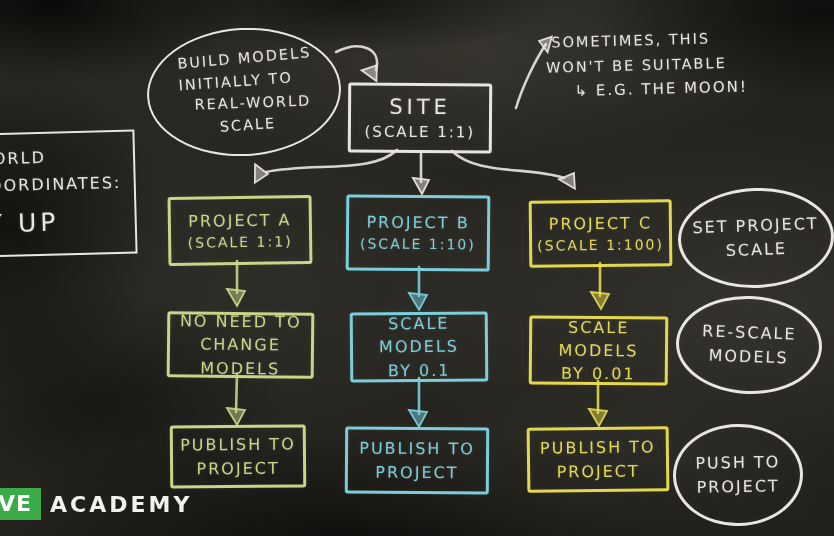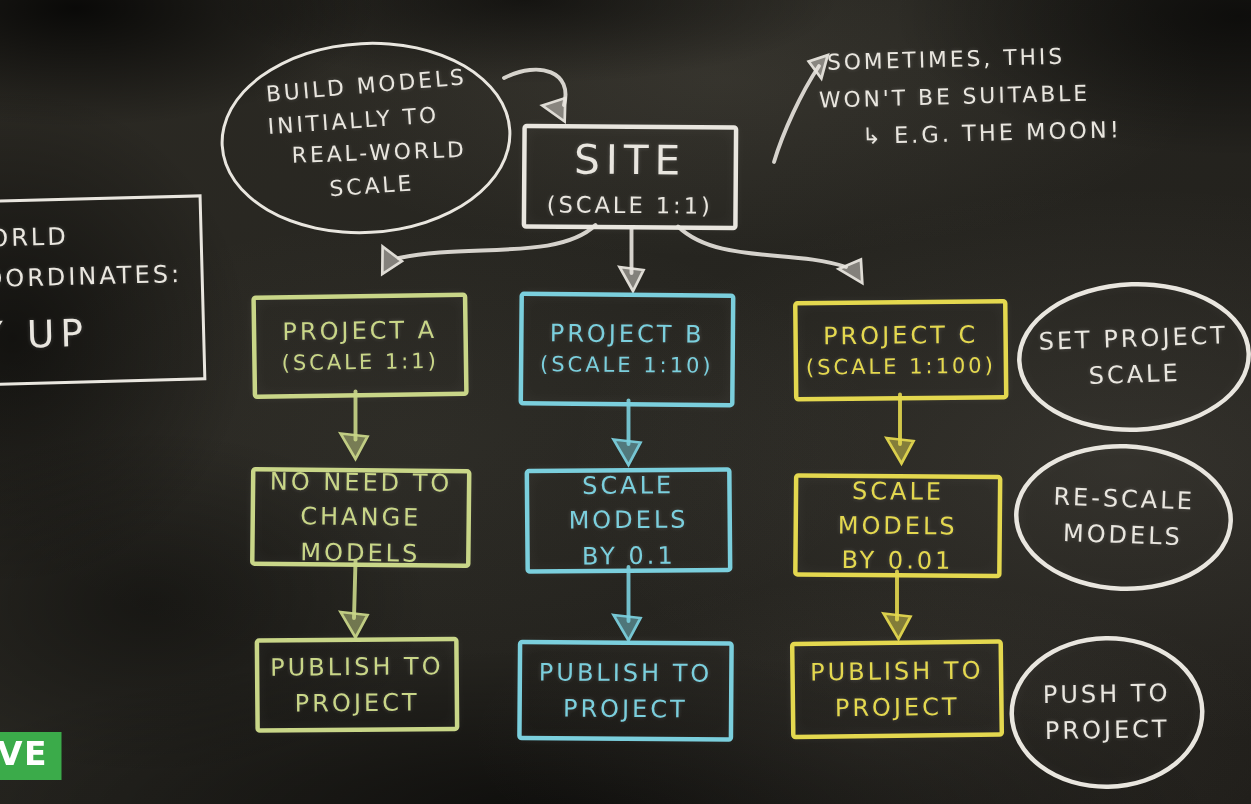--- a/index.html
+++ b/index.html
@@ -40,21 +40,21 @@
     box-shadow:0 0 6px rgba(255,255,255,.05), inset 0 0 10px rgba(255,255,255,.045);
   }
   .box .t1{font-size:16px;}
   .box .t2{font-size:14px;}
   .c-white{color:var(--chalk_white);}
   .c-green{color:var(--chalk_green);}
   .c-cyan{color:var(--chalk_cyan);}
   .c-yellow{color:var(--chalk_yellow);}
 
   .site{left:348px;top:83px;width:138px;height:64px;transform:rotate(.4deg);}
-  .site .t1{font-size:27px;letter-spacing:4px;}
+  .site .t1{font-size:21px;letter-spacing:4px;}
   .site .t2{font-size:15px;}
 
   .proj-a{left:168px;top:196px;width:138px;height:63px;transform:rotate(-.8deg);}
   .proj-b{left:346px;top:195px;width:138px;height:70px;transform:rotate(.5deg);}
   .proj-c{left:529px;top:200px;width:137px;height:61px;transform:rotate(-.6deg);}
   .act-a{left:167px;top:312px;width:141px;height:60px;transform:rotate(.6deg);}
   .act-b{left:350px;top:312px;width:132px;height:64px;transform:rotate(-.5deg);}
   .act-c{left:529px;top:316px;width:133px;height:63px;transform:rotate(.5deg);}
   .pub-a{left:170px;top:425px;width:130px;height:57px;transform:rotate(-.5deg);}
   .pub-b{left:345px;top:427px;width:138px;height:61px;transform:rotate(.4deg);}
@@ -217,15 +217,16 @@
     <div>RE-SCALE</div>
     <div>MODELS</div>
   </div>
   <div class="oval oval-3 chalk">
     <div>PUSH TO</div>
     <div>PROJECT</div>
   </div>
 
   <div class="watermark">
     <span class="wm-badge">VE</span>
+    <span class="wm-label">ACADEMY</span>
   </div>
 
 </div>
 
 </body></html>

